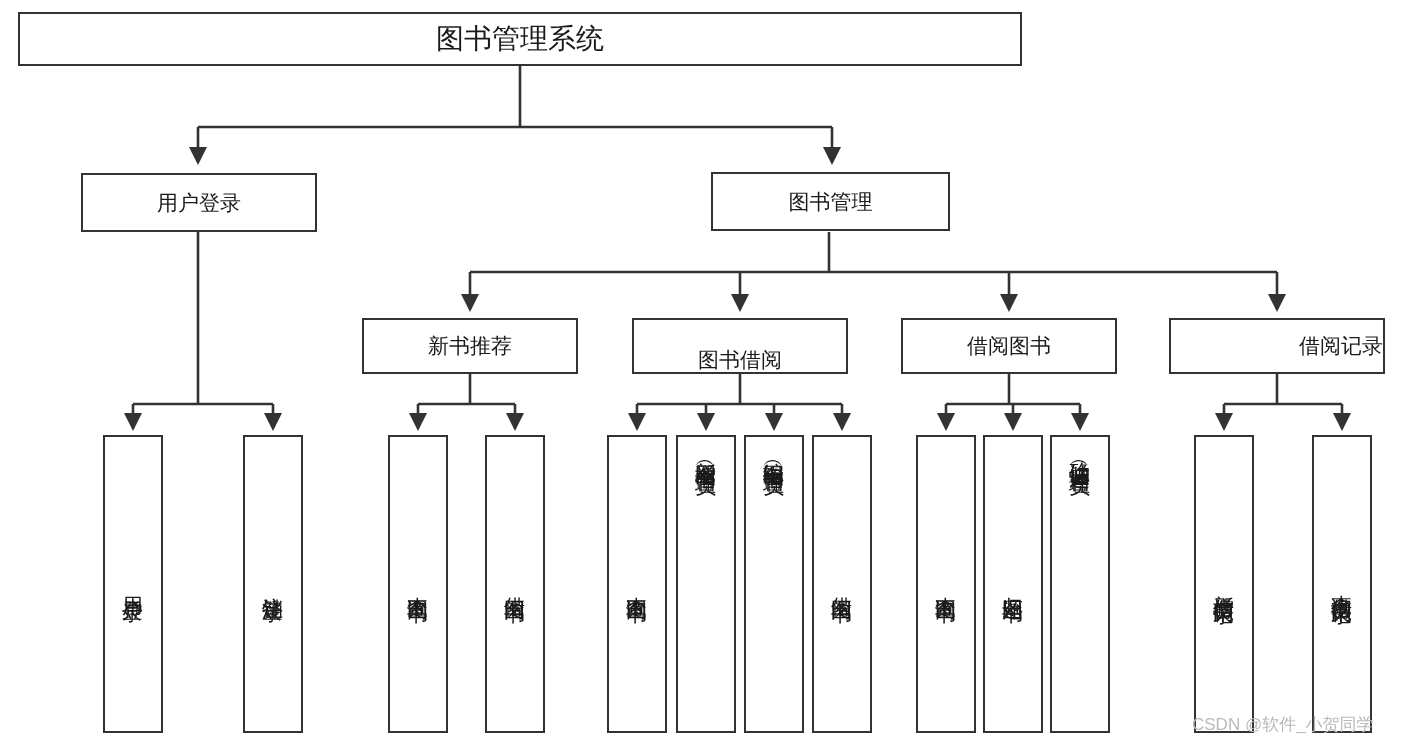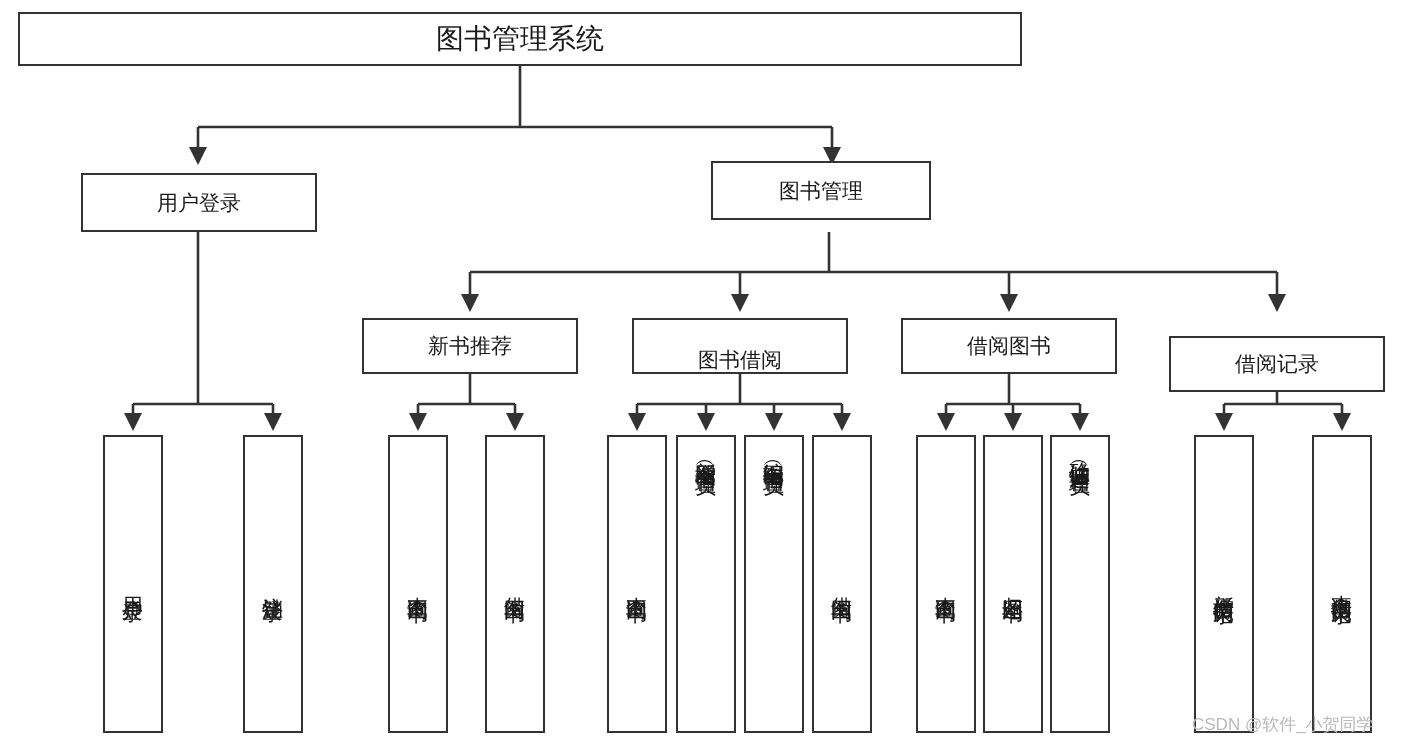--- a/index.html
+++ b/index.html
@@ -131,34 +131,34 @@
     </g>
   </svg>
 
   <div class="node root" style="left:18px; top:12px; width:1004px; height:54px;">
     <span class="label">图书管理系统</span>
   </div>
 
   <div class="node h" style="left:81px; top:173px; width:236px; height:59px;">
     <span class="label">用户登录</span>
   </div>
-  <div class="node h" style="left:711px; top:161px; width:220px; height:59px;">
+  <div class="node h" style="left:711px; top:172px; width:239px; height:59px;">
     <span class="label">图书管理</span>
   </div>
 
   <div class="node h" style="left:362px; top:318px; width:216px; height:56px;">
     <span class="label">新书推荐</span>
   </div>
   <div class="node h" style="left:632px; top:318px; width:216px; height:56px;align-items:flex-end;">
     <span class="label">图书借阅</span>
   </div>
   <div class="node h" style="left:901px; top:318px; width:216px; height:56px;">
     <span class="label">借阅图书</span>
   </div>
-  <div class="node h" style="left:1169px; top:336px; width:216px; height:56px;">
+  <div class="node h" style="left:1169px; top:318px; width:216px; height:56px;justify-content:flex-end;">
     <span class="label">借阅记录</span>
   </div>
 
   <div class="node v centered" style="left:103px; top:435px; width:60px; height:298px;">
     <span class="label">用户登录</span>
   </div>
   <div class="node v centered" style="left:243px; top:435px; width:60px; height:298px;">
     <span class="label">注销登录</span>
   </div>
 

